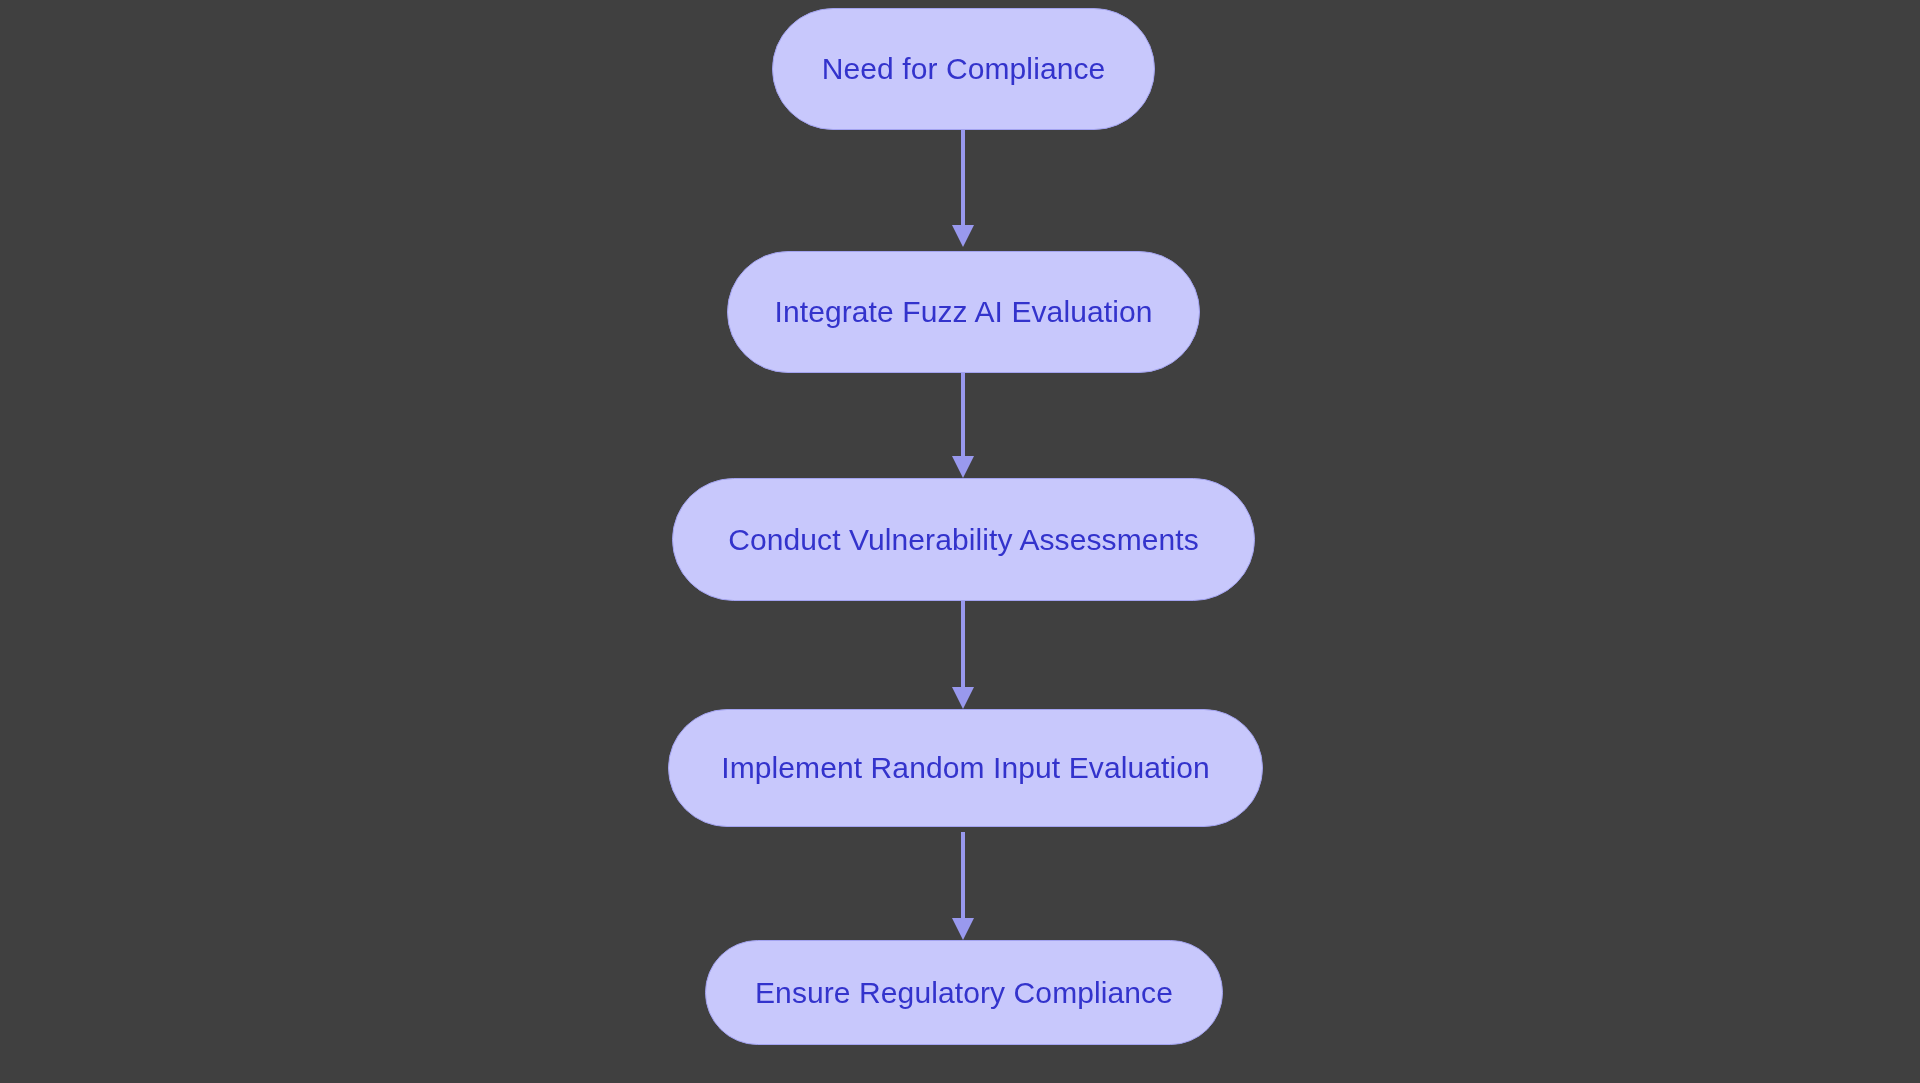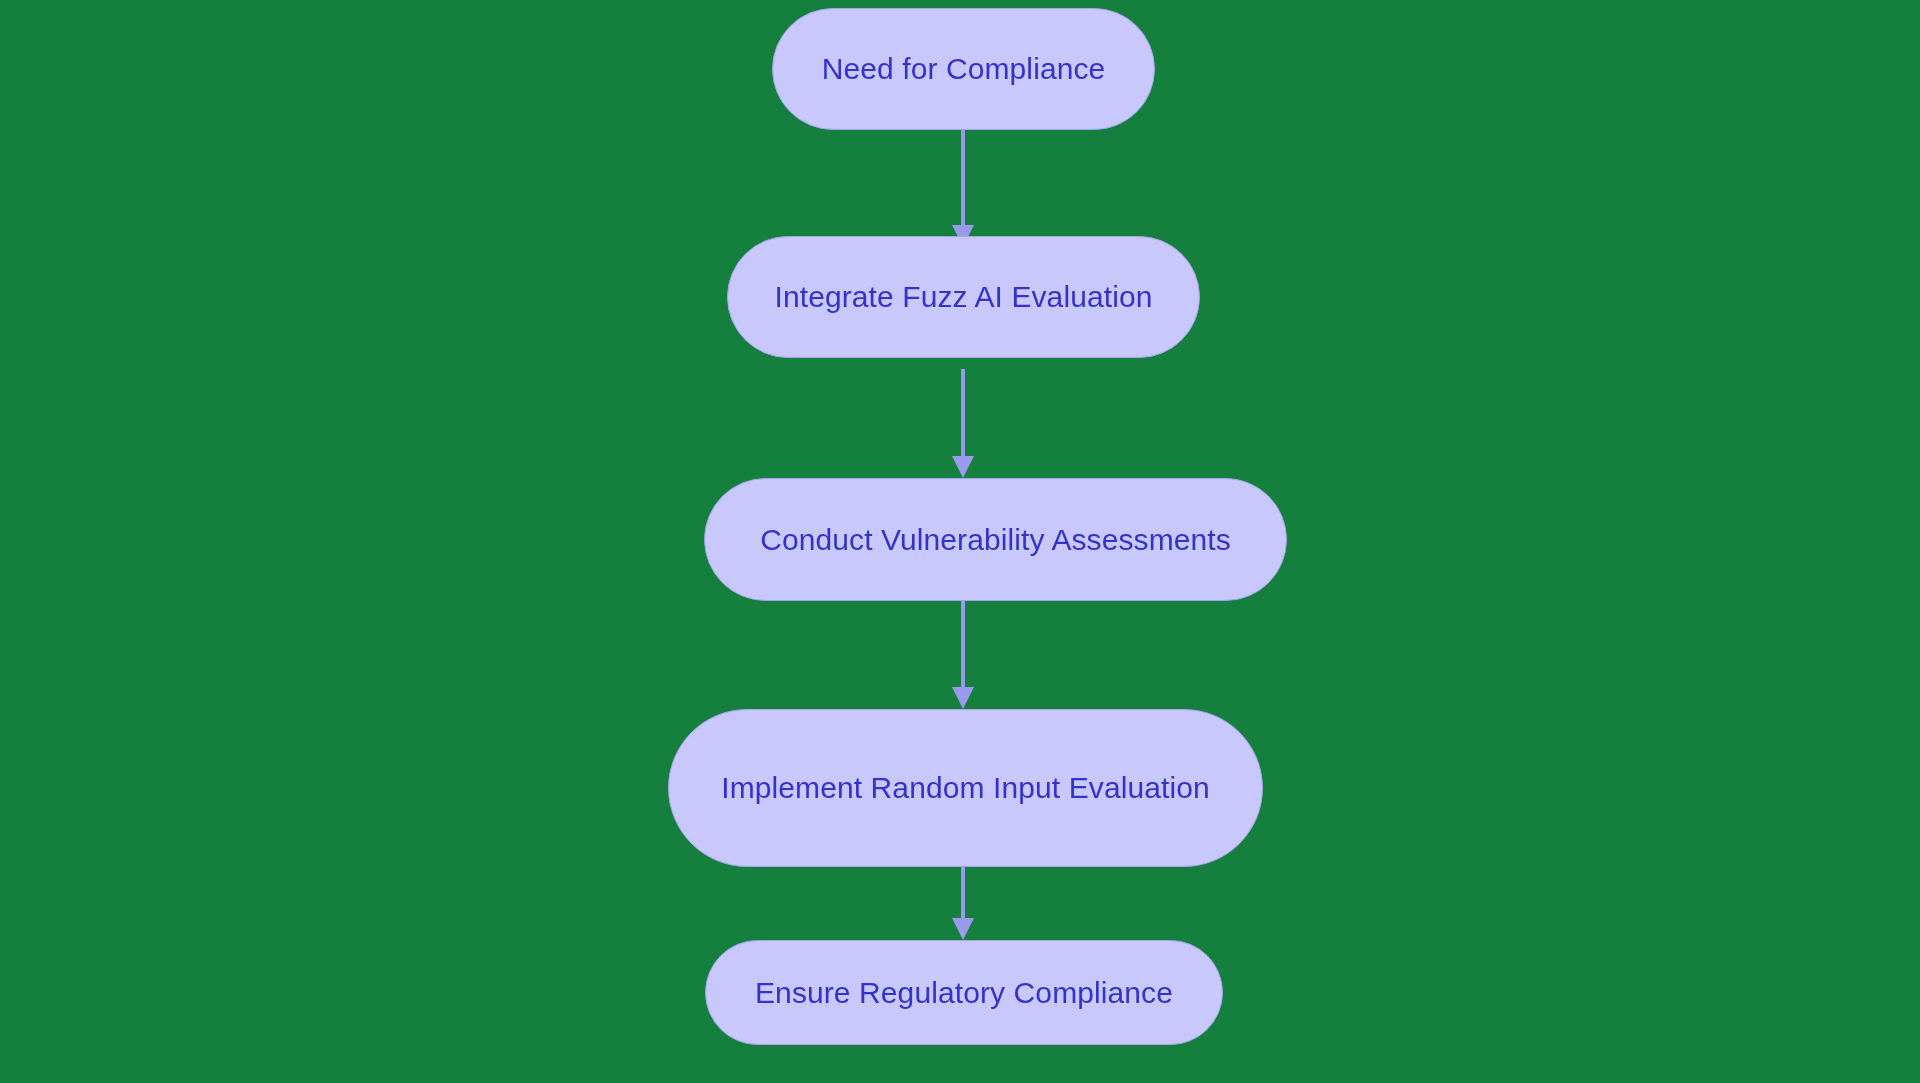--- a/index.html
+++ b/index.html
@@ -12,21 +12,21 @@
     width: 1920px;
     height: 1083px;
     overflow: hidden;
     font-family: "Liberation Sans", "DejaVu Sans", sans-serif;
   }
 
   #flowchart-canvas {
     position: relative;
     width: 1920px;
     height: 1083px;
-    background: #15803d;
+    background: #404040;
   }
 
   .flow-node {
     position: absolute;
     box-sizing: border-box;
     display: flex;
     align-items: center;
     justify-content: center;
     background: #c8c8fc;
     border: 1.6px solid #a3a3f0;
@@ -87,29 +87,29 @@
     <svg width="24" height="108" viewBox="0 0 24 108">
       <line x1="12" y1="0" x2="12" y2="87" stroke="#9999ee" stroke-width="4"></line>
       <polygon points="12,108 1,86 23,86" fill="#9999ee"></polygon>
     </svg>
   </div>
 
   <div class="flow-node" style="left:772px; top:8px; width:383px; height:122px;">
     <span class="node-label">Need for Compliance</span>
   </div>
 
-  <div class="flow-node" style="left:727px; top:236px; width:473px; height:122px;">
+  <div class="flow-node" style="left:727px; top:251px; width:473px; height:122px;">
     <span class="node-label">Integrate Fuzz AI Evaluation</span>
   </div>
 
-  <div class="flow-node" style="left:704px; top:478px; width:583px; height:123px;">
+  <div class="flow-node" style="left:672px; top:478px; width:583px; height:123px;">
     <span class="node-label">Conduct Vulnerability Assessments</span>
   </div>
 
-  <div class="flow-node" style="left:668px; top:709px; width:595px; height:158px;">
+  <div class="flow-node" style="left:668px; top:709px; width:595px; height:118px;">
     <span class="node-label">Implement Random Input Evaluation</span>
   </div>
 
   <div class="flow-node" style="left:705px; top:940px; width:518px; height:105px;">
     <span class="node-label">Ensure Regulatory Compliance</span>
   </div>
 
 </div>
 
 </body></html>

